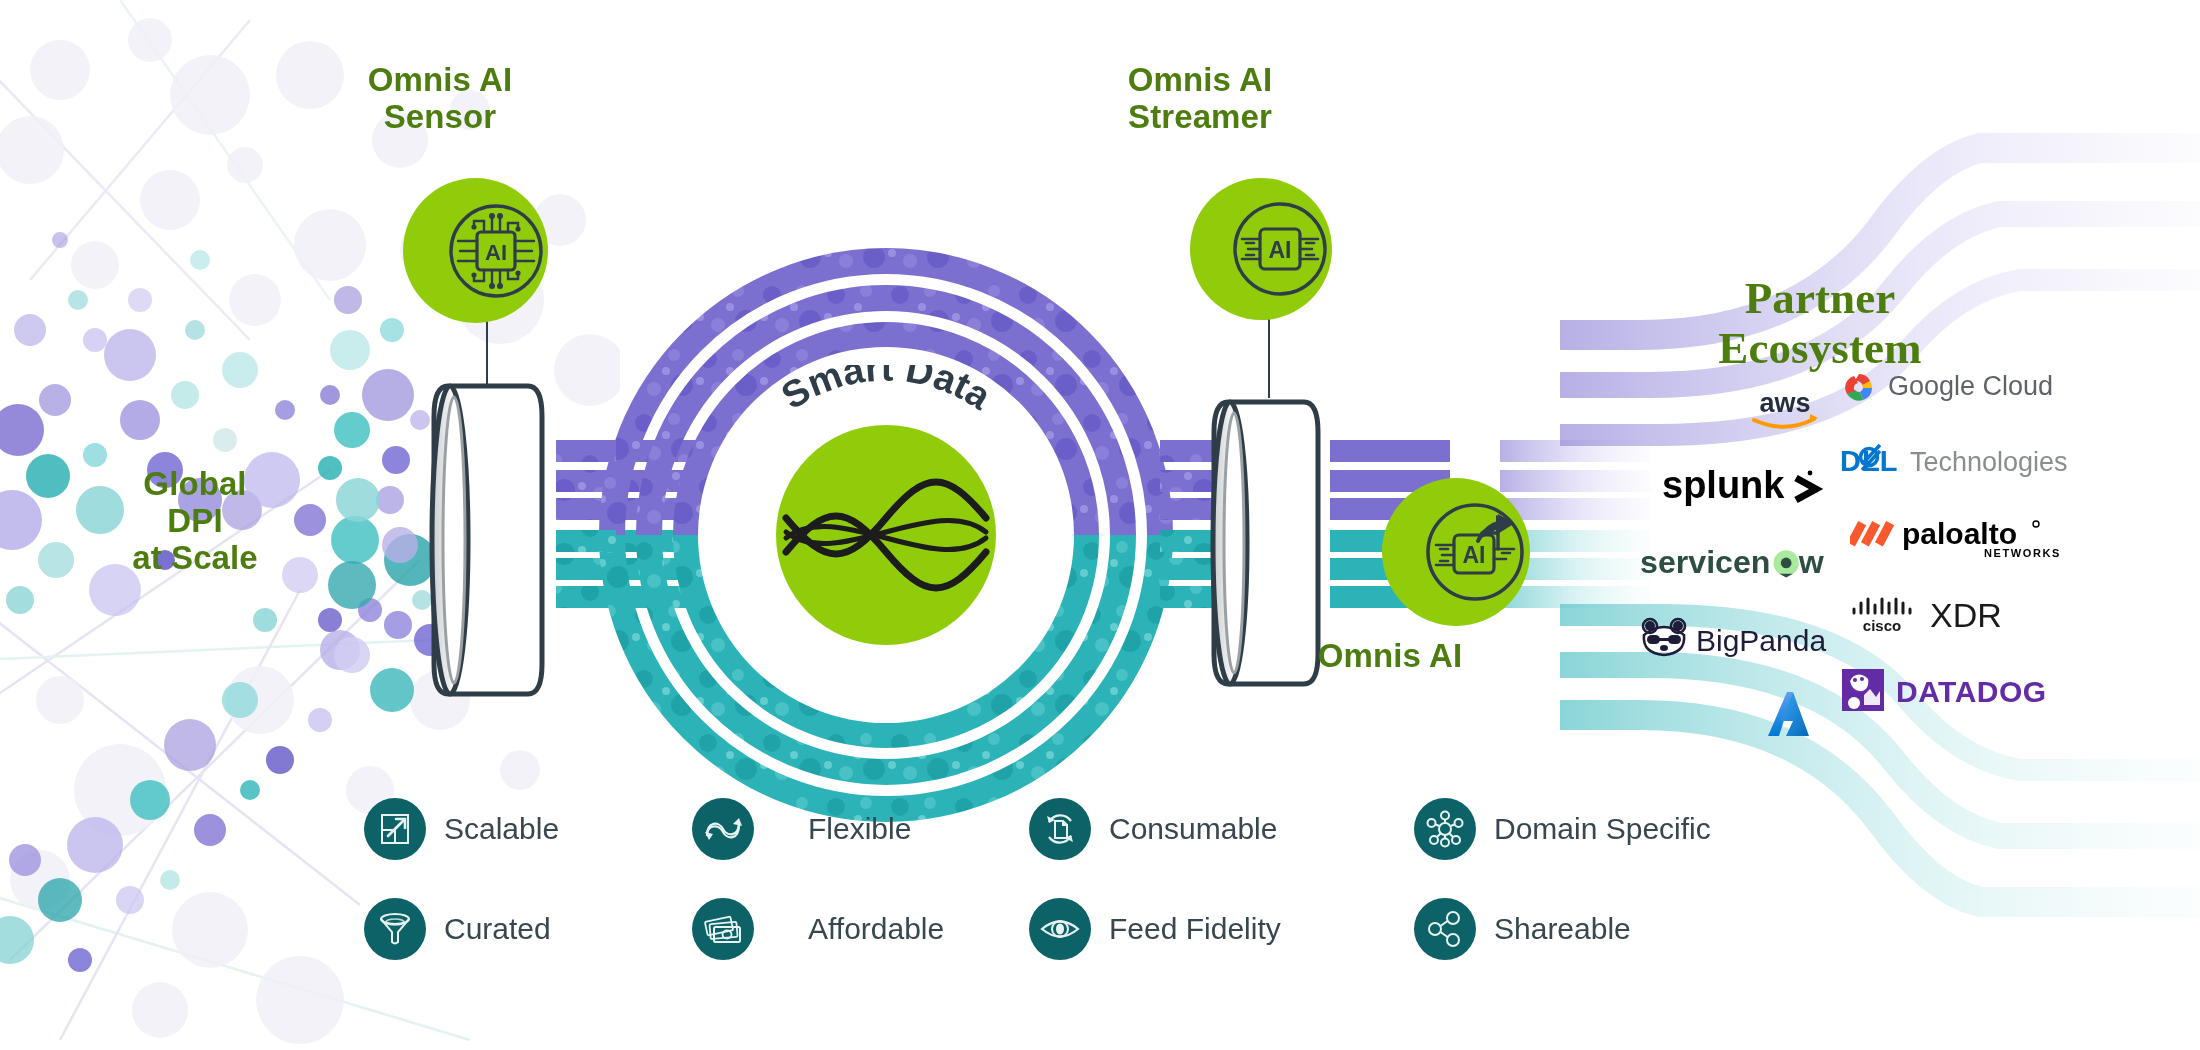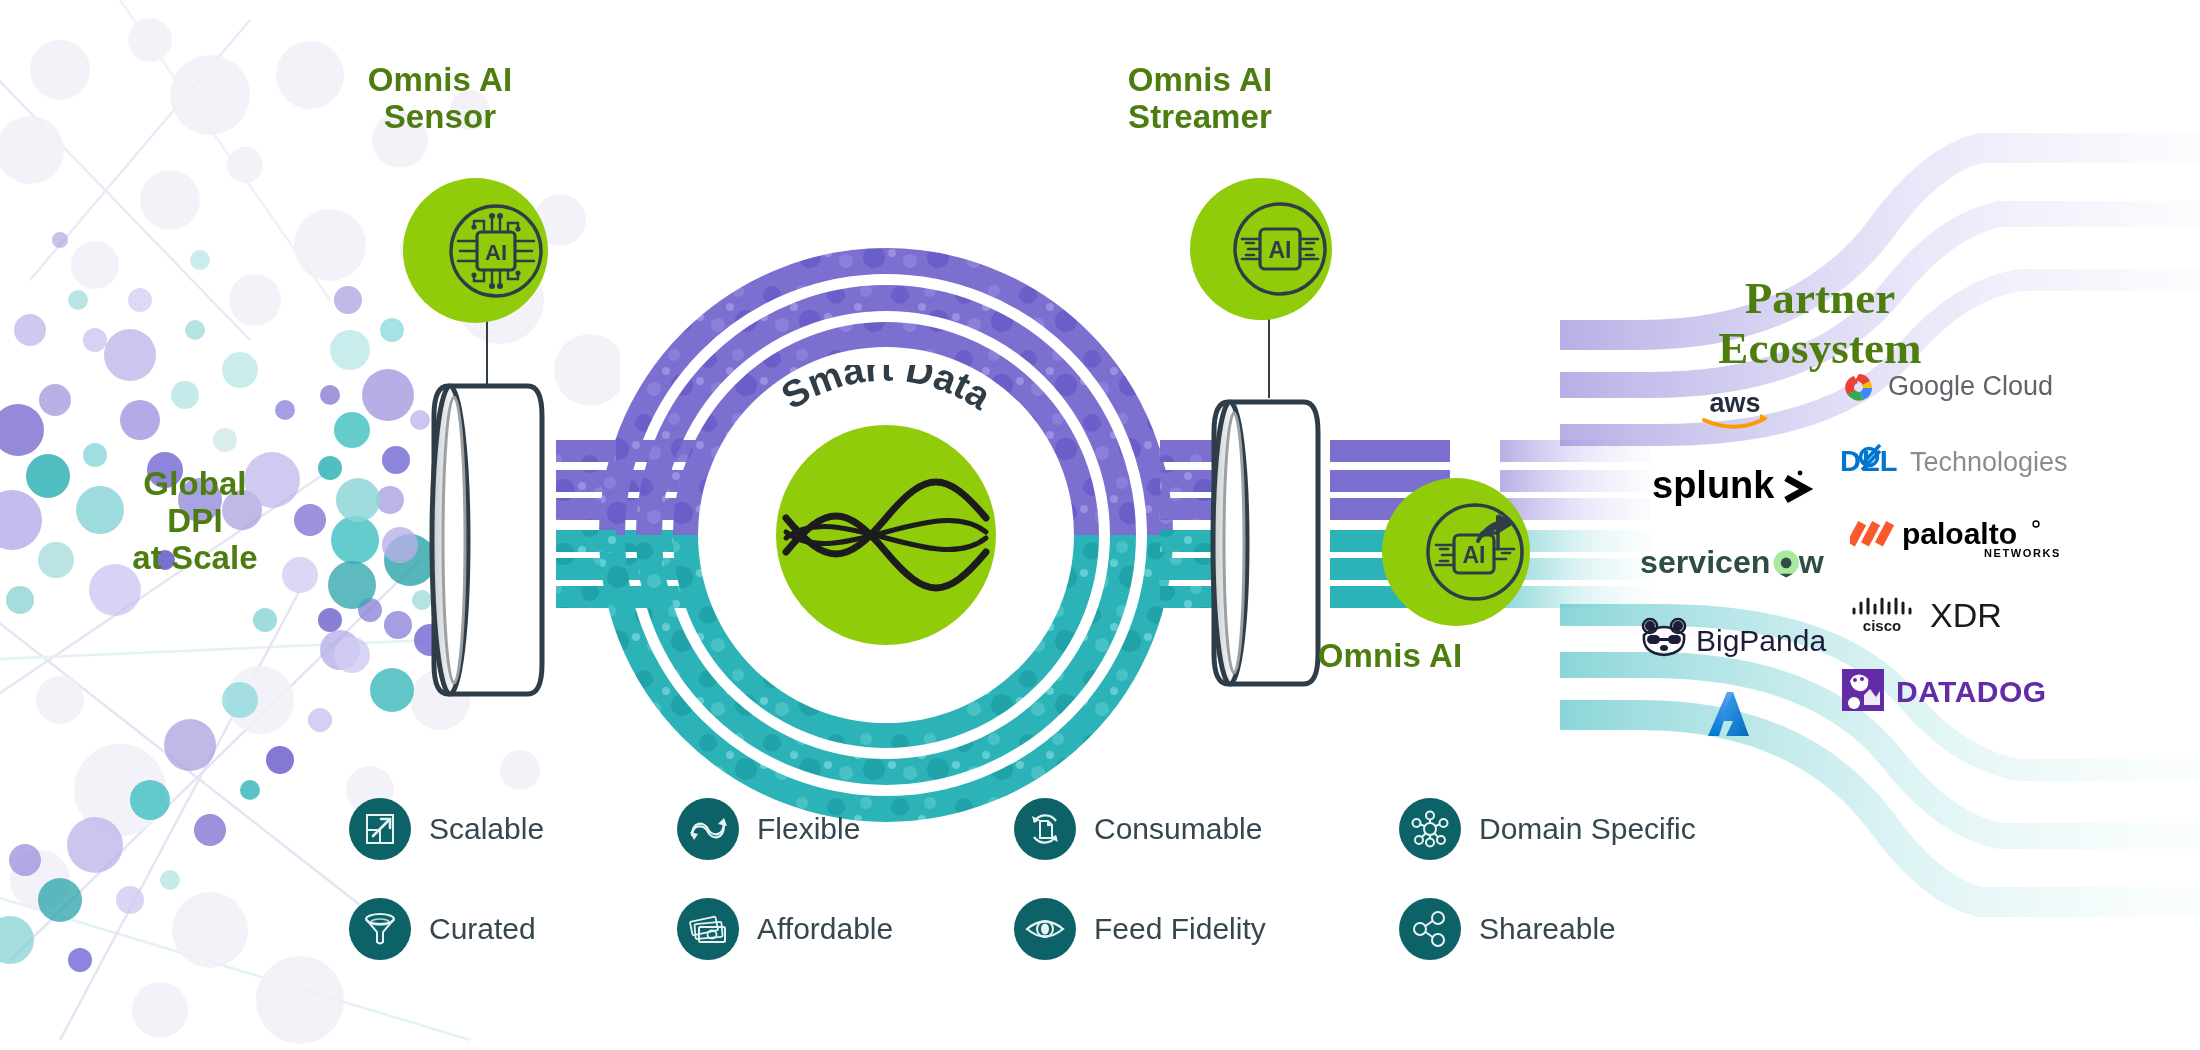--- a/index.html
+++ b/index.html
@@ -35,35 +35,35 @@
   #badge-sensor{left:403px;top:178px;width:145px;height:145px;background:#91cc0b;}
   #badge-streamer{left:1190px;top:178px;width:142px;height:142px;background:#91cc0b;}
   #badge-feed{left:1382px;top:478px;width:148px;height:148px;background:#91cc0b;}
 
   
   .stem{position:absolute;background:#2e3d47;width:2px;}
   #stem-sensor{left:486px;top:318px;height:66px;}
   #stem-streamer{left:1268px;top:316px;height:82px;}
 
   
-  #features{position:absolute;left:349px;top:798px;width:1500px;}
+  #features{position:absolute;left:364px;top:798px;width:1500px;}
   .feat-row{display:flex;}
   .feat{display:flex;align-items:center;}
   .feat-ico{
     width:62px;height:62px;border-radius:50%;background:#0c6266;
     display:flex;align-items:center;justify-content:center;flex:none;
   }
   .feat-txt{margin-left:18px;font-size:30px;color:#37474f;white-space:nowrap;}
-  .f-c1{width:328px;} .f-c2{width:337px;} .f-c3{width:385px;} .f-c4{width:380px;text-align:center;}
+  .f-c1{width:328px;} .f-c2{width:337px;gap:36px;} .f-c3{width:385px;} .f-c4{width:380px;text-align:center;}
   .gap-row{height:38px;}
 
   
   #partners{position:absolute;left:1640px;top:348px;width:500px;}
   .plogo-row{display:flex;align-items:center;height:76px;}
-  .pcol-a{width:190px;display:flex;justify-content:center;align-items:center;margin-top:48px;}
+  .pcol-a{width:190px;display:flex;justify-content:flex-end;align-items:center;margin-top:48px;}
   .pcol-b{width:250px;display:flex;justify-content:center;align-items:center;}
 </style>
 </head>
 <body>
 
 <div id="stage">
 
   <div id="bubble-field">
     <svg width="620" height="1050" viewBox="0 0 620 1050" xmlns="http://www.w3.org/2000/svg">
       <defs>

